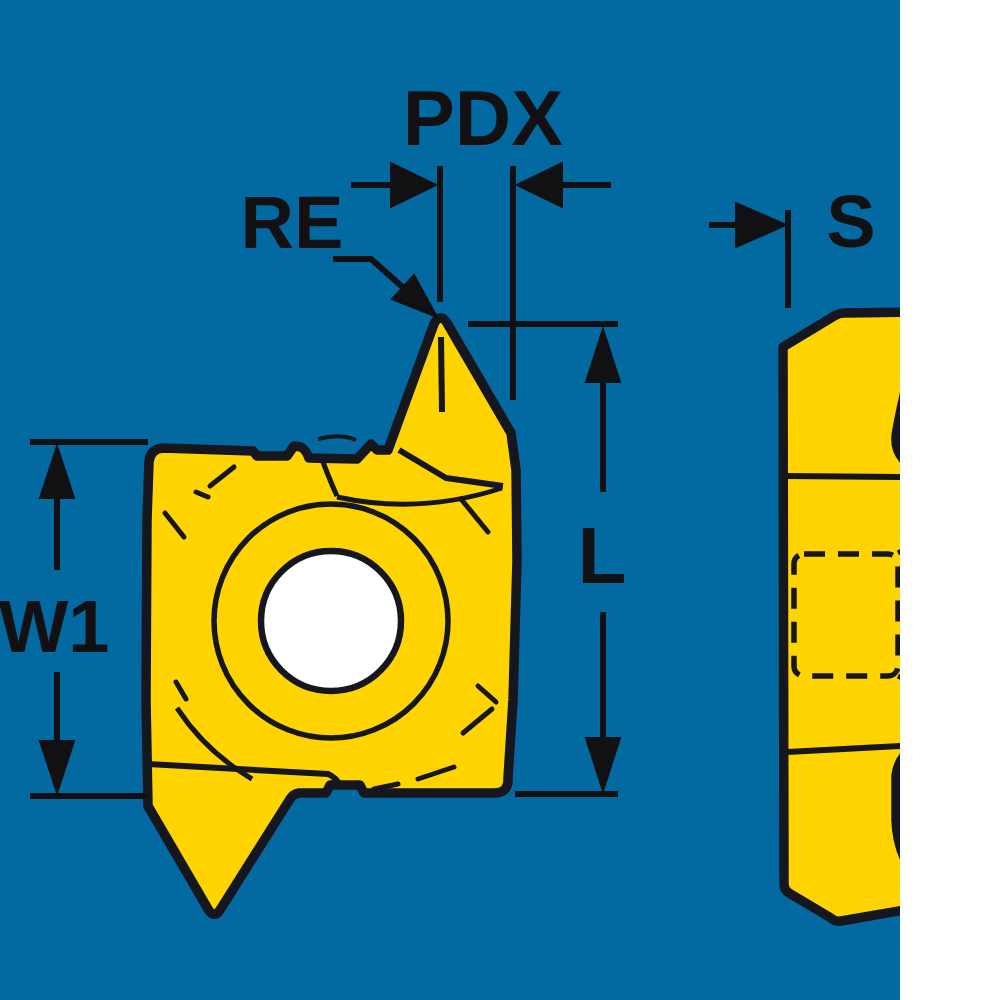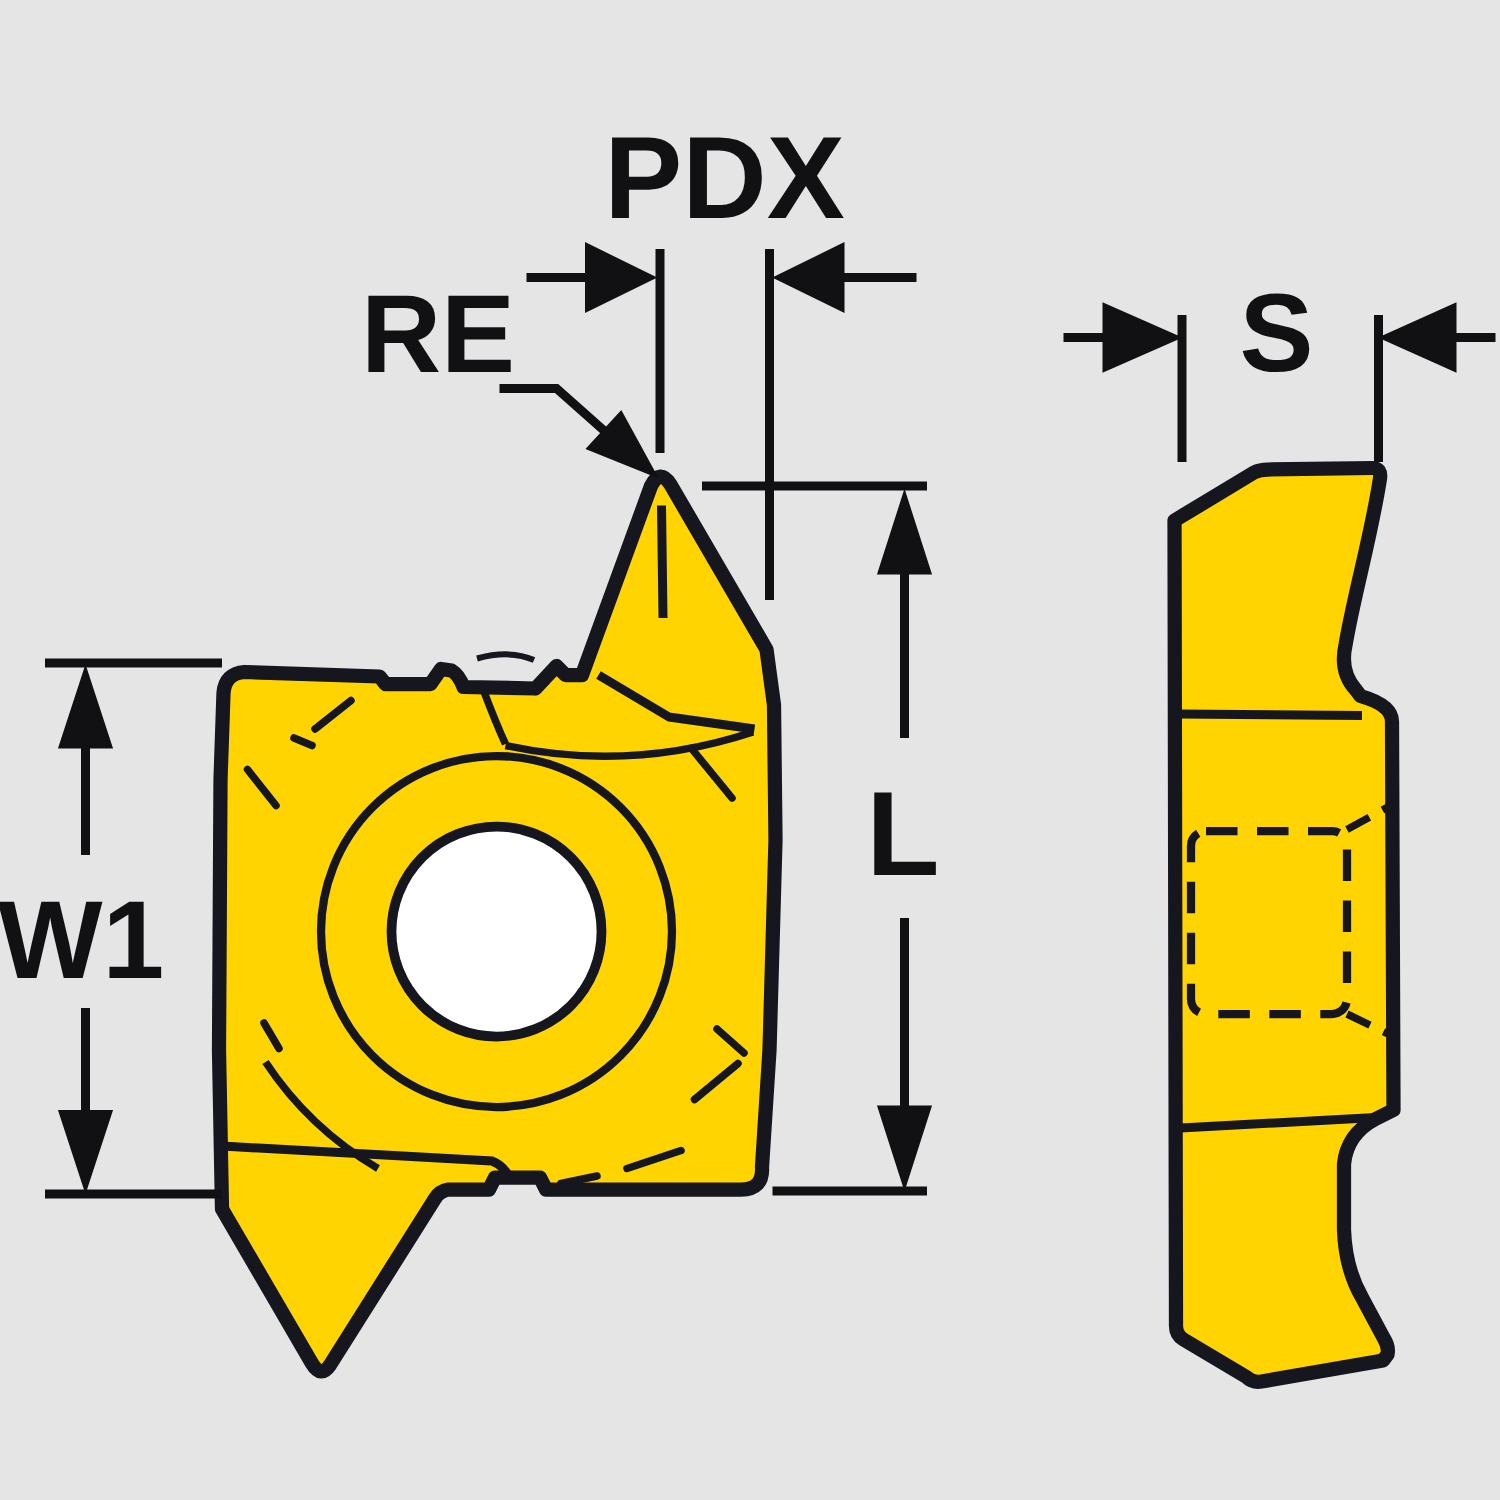--- a/index.html
+++ b/index.html
@@ -1,16 +1,16 @@
 <!DOCTYPE html>
 <html><head>
 <meta charset="utf-8">
 <style>
   html,body{margin:0;padding:0;background:#ffffff;}
-  .stage{position:relative;width:1000px;height:1000px;background:#e5e5e5;overflow:hidden;
+  .stage{position:relative;width:900px;height:1000px;background:#0369a1;overflow:hidden;
          font-family:"Liberation Sans", sans-serif;}
   svg{display:block;}
   text.dim-label{font-family:"Liberation Sans", sans-serif;font-weight:bold;fill:#111114;}
 </style>
 </head>
 <body>
 
 <div class="stage">
 <svg width="1000" height="1000" viewBox="0 0 1000 1000">
 

